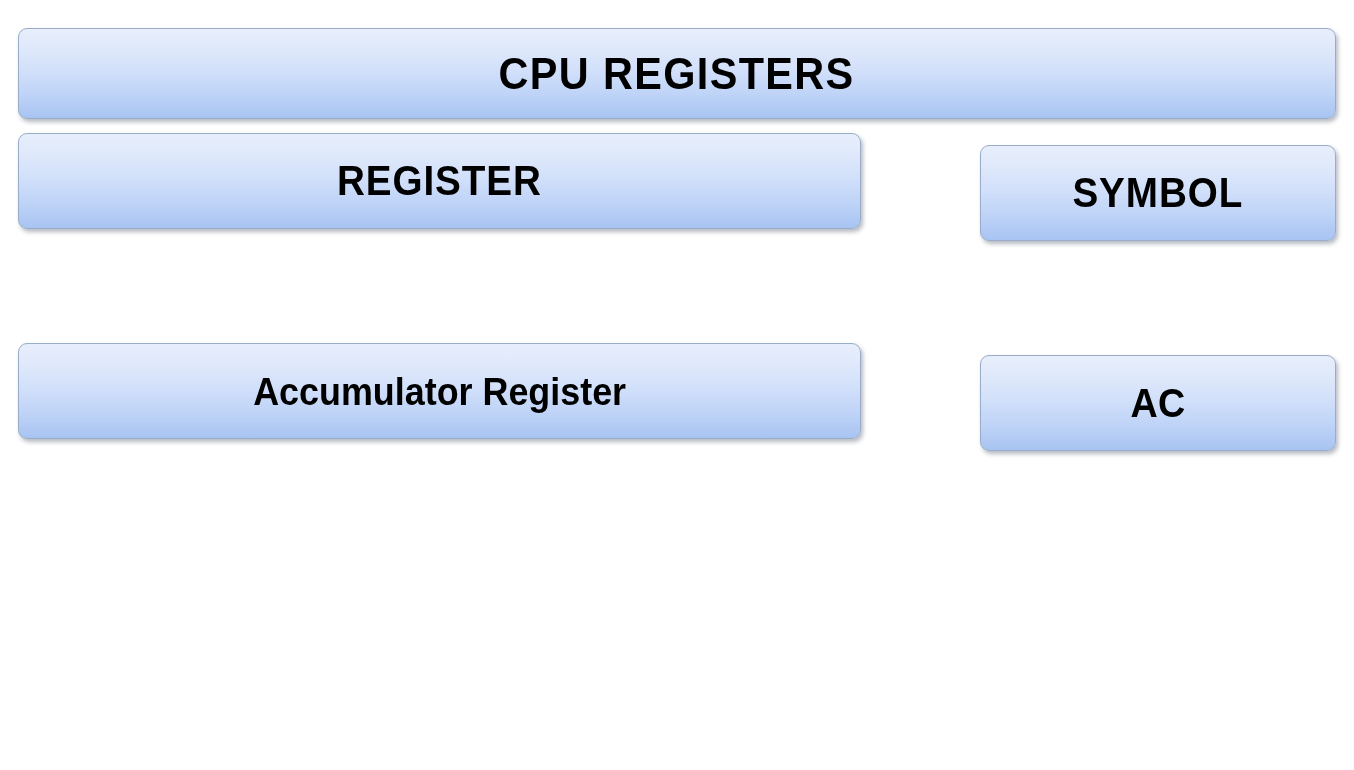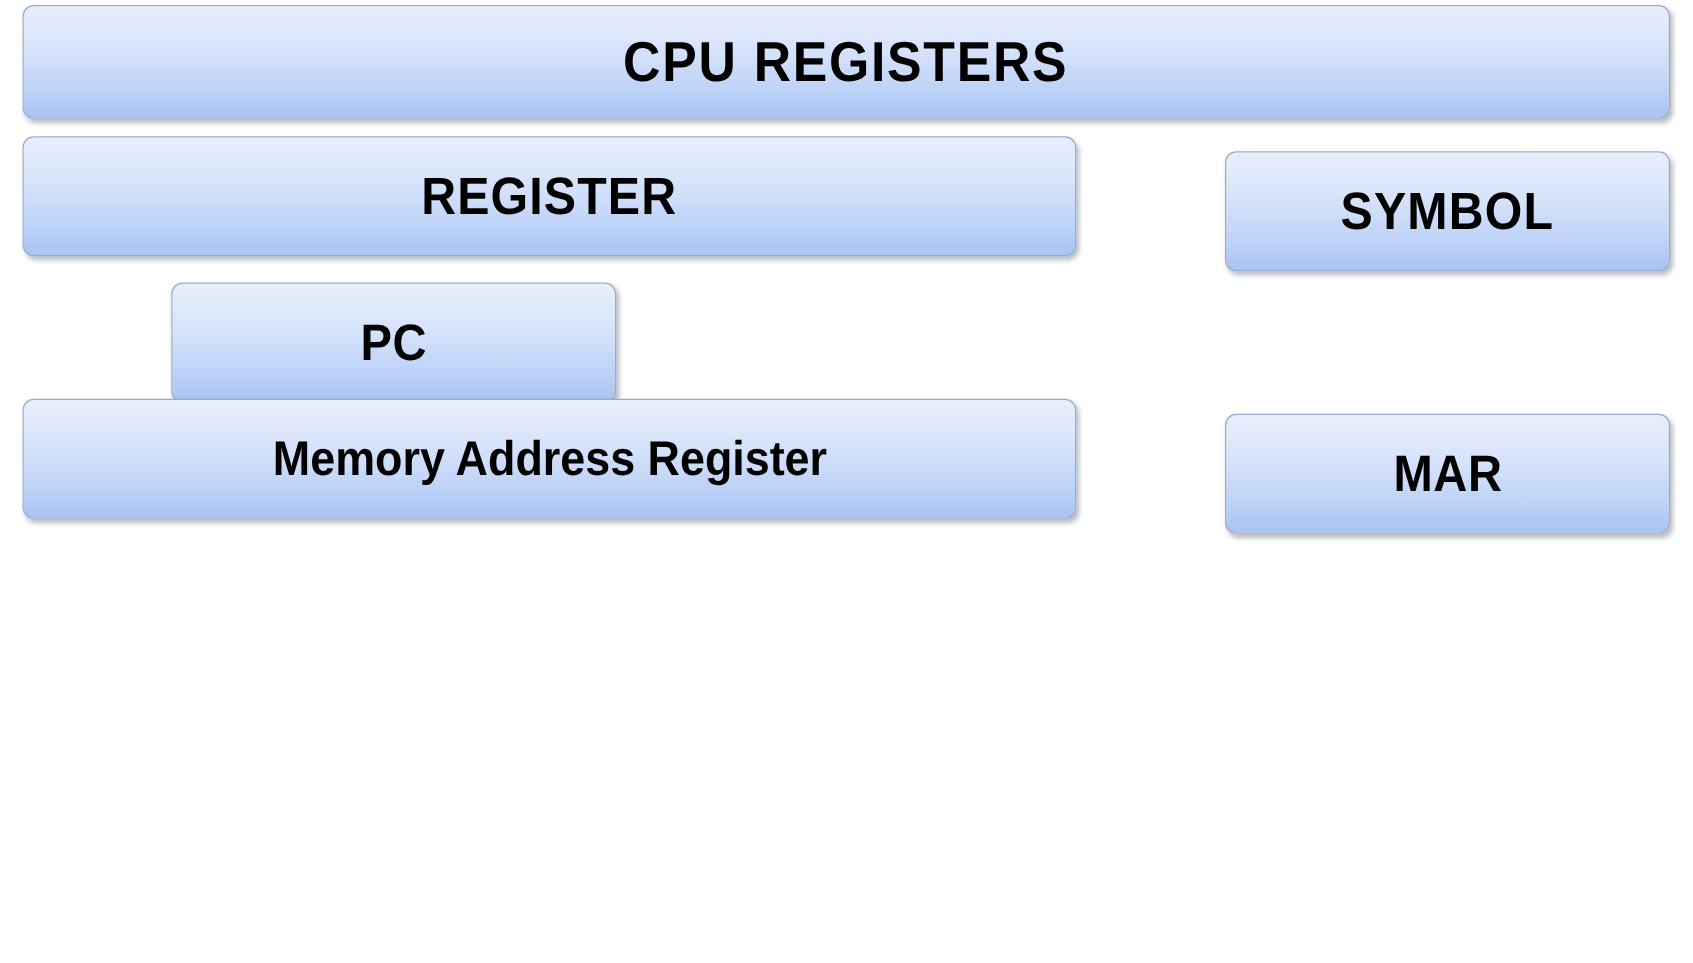--- a/index.html
+++ b/index.html
@@ -13,21 +13,21 @@
     overflow: hidden;
     font-family: "Liberation Sans", "DejaVu Sans", sans-serif;
   }
 
   .board {
     position: relative;
     width: 1354px;
     height: 770px;
     background: #ffffff;
     box-sizing: border-box;
-    padding: 4px 18px 0 18px;
+    padding: 28px 18px 0 18px;
   }
 
   
   .cell {
     position: relative;
     box-sizing: border-box;
     border: 1px solid #9aacc8;
     border-radius: 9px;
     background: linear-gradient(to bottom,
                 #e7eefc 0%,
@@ -128,32 +128,29 @@
         <span class="cell-text">REGISTER</span>
       </div>
       <div class="gutter"></div>
       <div class="cell col-symbol">
         <span class="cell-text">SYMBOL</span>
       </div>
     </div>
 
     <div class="row row-body">
       <div class="gutter"></div>
+    </div>
+
+
+    <div class="row row-body">
+      <div class="cell col-register">
+        <span class="cell-text">Accumulator Register</span>
+      </div>
+      <div class="gutter"></div>
       <div class="cell col-symbol">
-        <span class="cell-text">PC</span>
+        <span class="cell-text">AC</span>
       </div>
     </div>
 
 
 
-
-    <div class="row row-body">
-      <div class="cell col-register">
-        <span class="cell-text">Memory Address Register</span>
-      </div>
-      <div class="gutter"></div>
-      <div class="cell col-symbol">
-        <span class="cell-text">MAR</span>
-      </div>
-    </div>
-
   </div>
 </div>
 
 </body></html>

